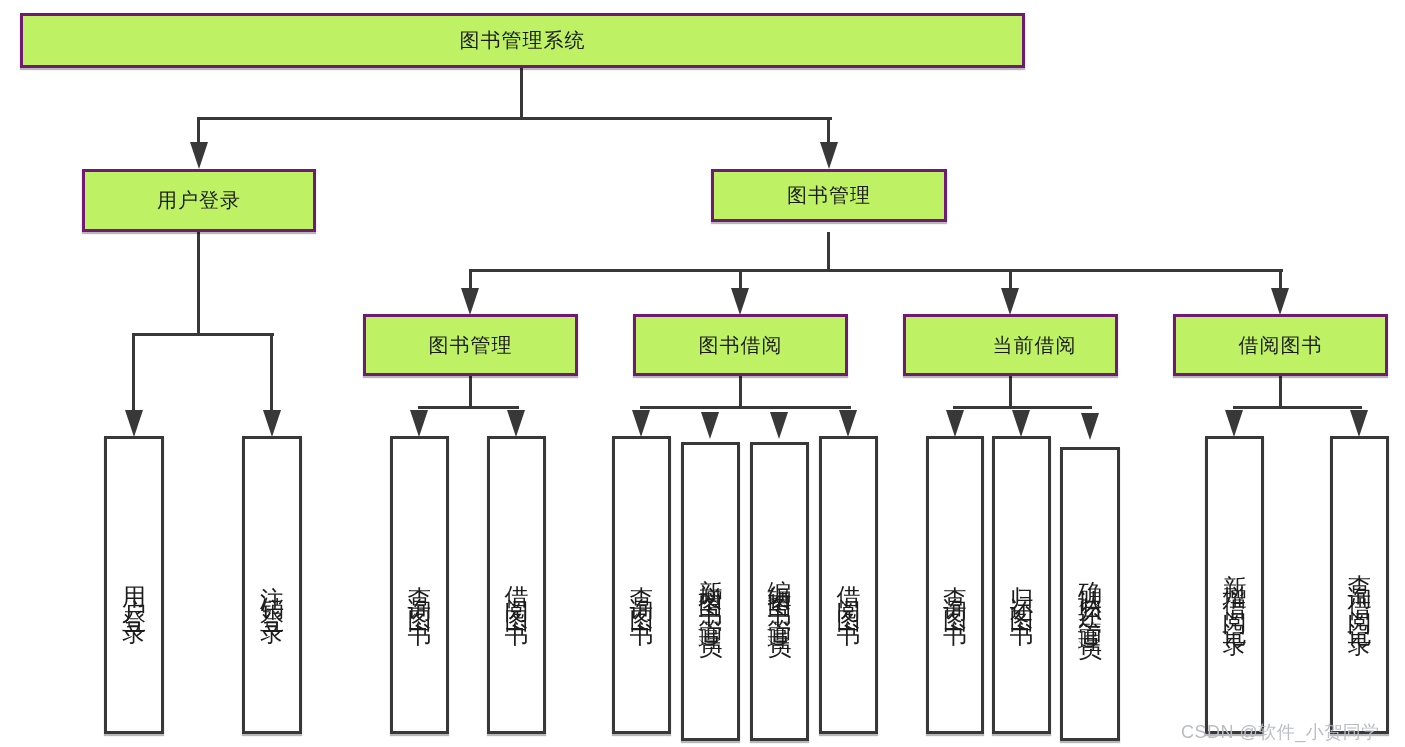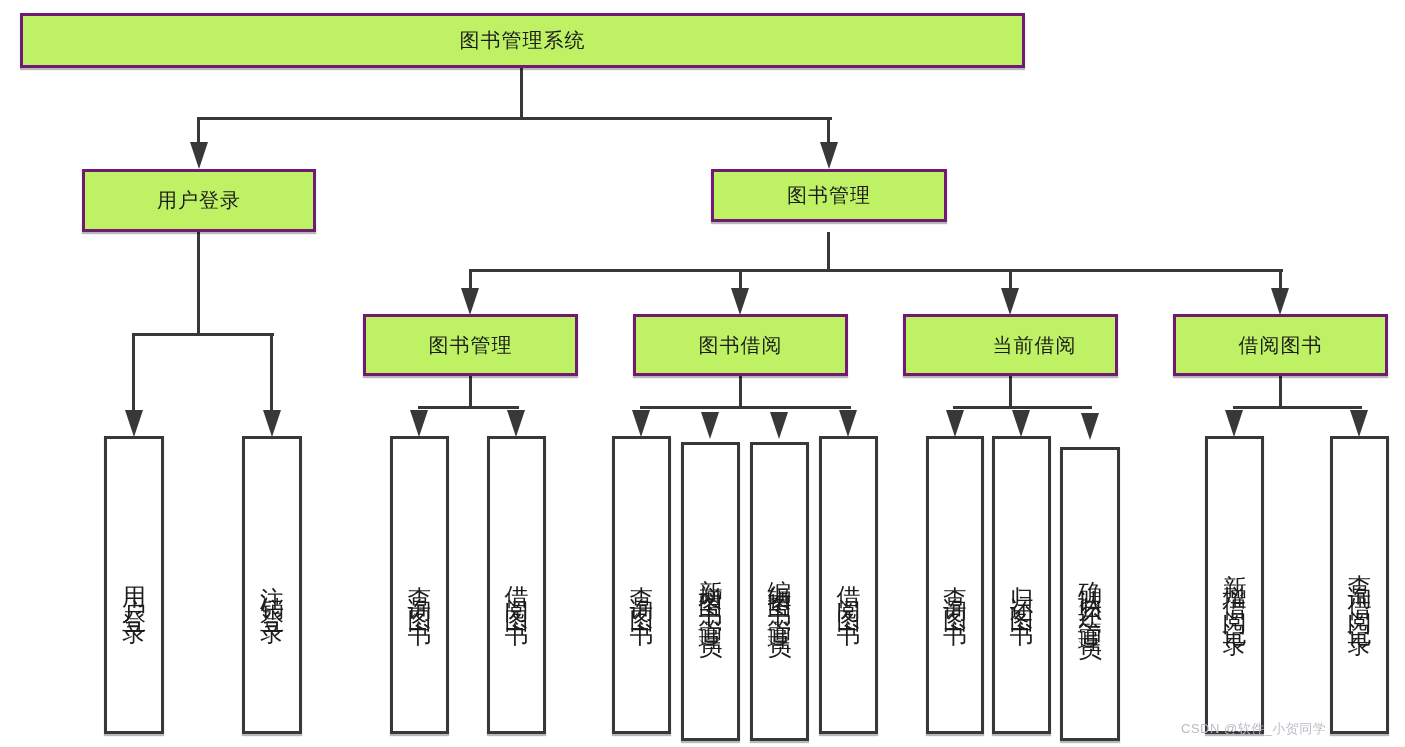--- a/index.html
+++ b/index.html
@@ -26,21 +26,21 @@
   .v6 span{letter-spacing:12px;margin-bottom:-12px;}
   .v9 span{letter-spacing:8px;margin-bottom:-8px;}
   .line{position:absolute;background:#383838;z-index:1;}
   .arrow{
     position:absolute;width:0;height:0;z-index:1;
     border-left:9px solid transparent;border-right:9px solid transparent;
     border-top:27px solid #383838;
   }
   .watermark{
     position:absolute;left:1181px;top:720px;z-index:5;
-    font-size:13px;letter-spacing:.5px;color:#b9bdc4;white-space:nowrap;
+    font-size:18px;letter-spacing:.5px;color:#b9bdc4;white-space:nowrap;
   }
 </style>
 </head>
 <body>
 
 <div class="canvas">
 
   <div class="hbox" style="left:20px;top:13px;width:1005px;height:55px;">
     <span>图书管理系统</span>
   </div>

